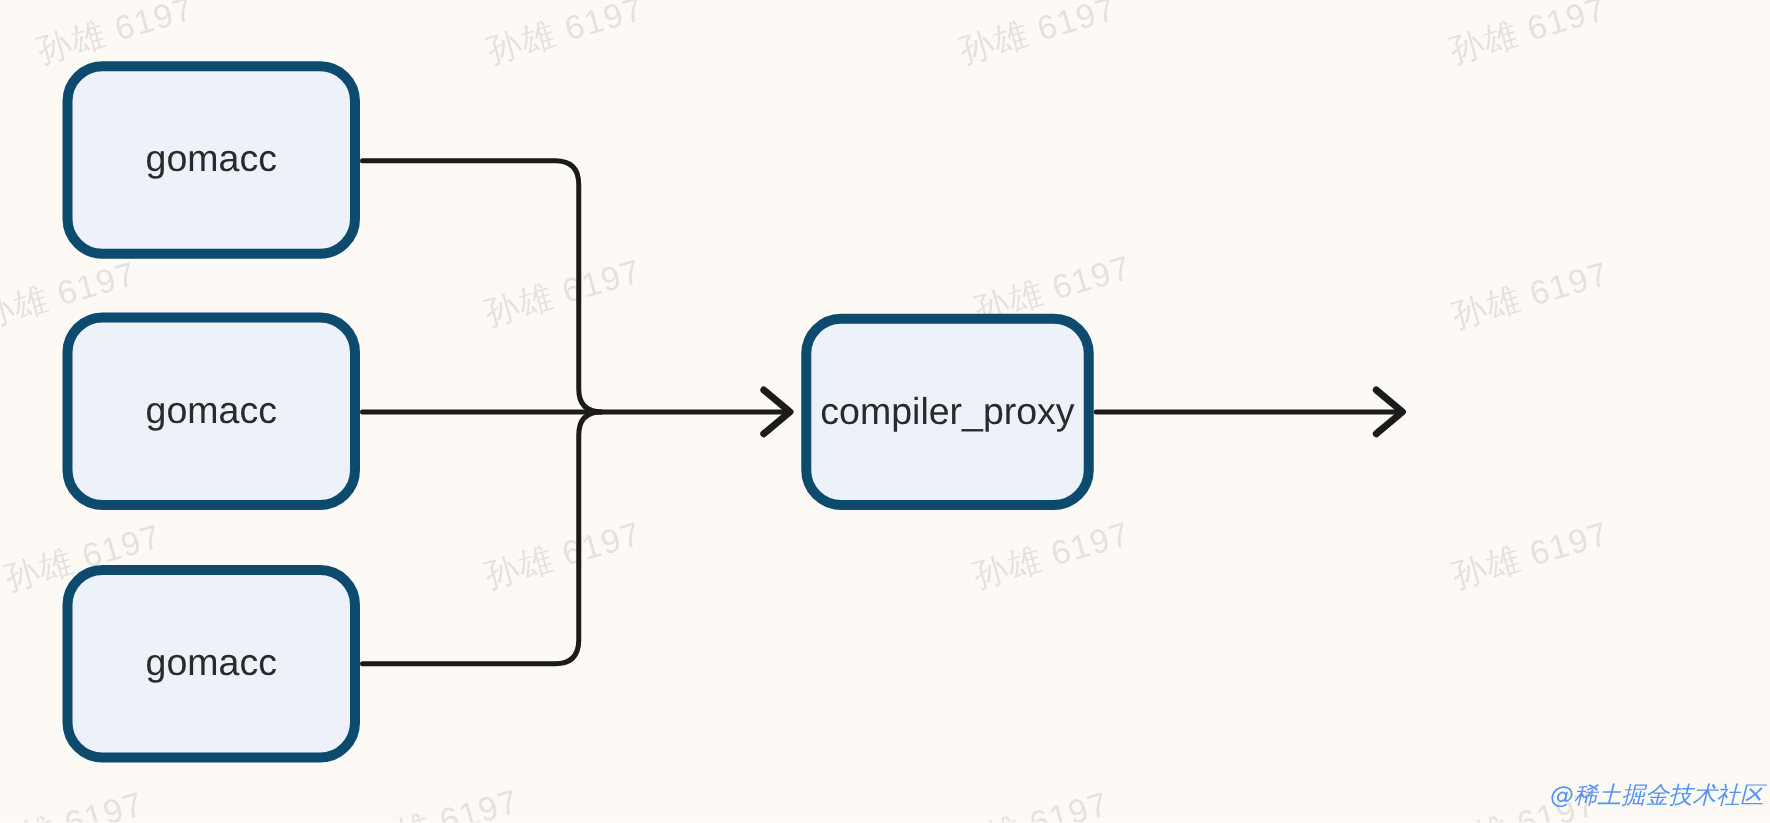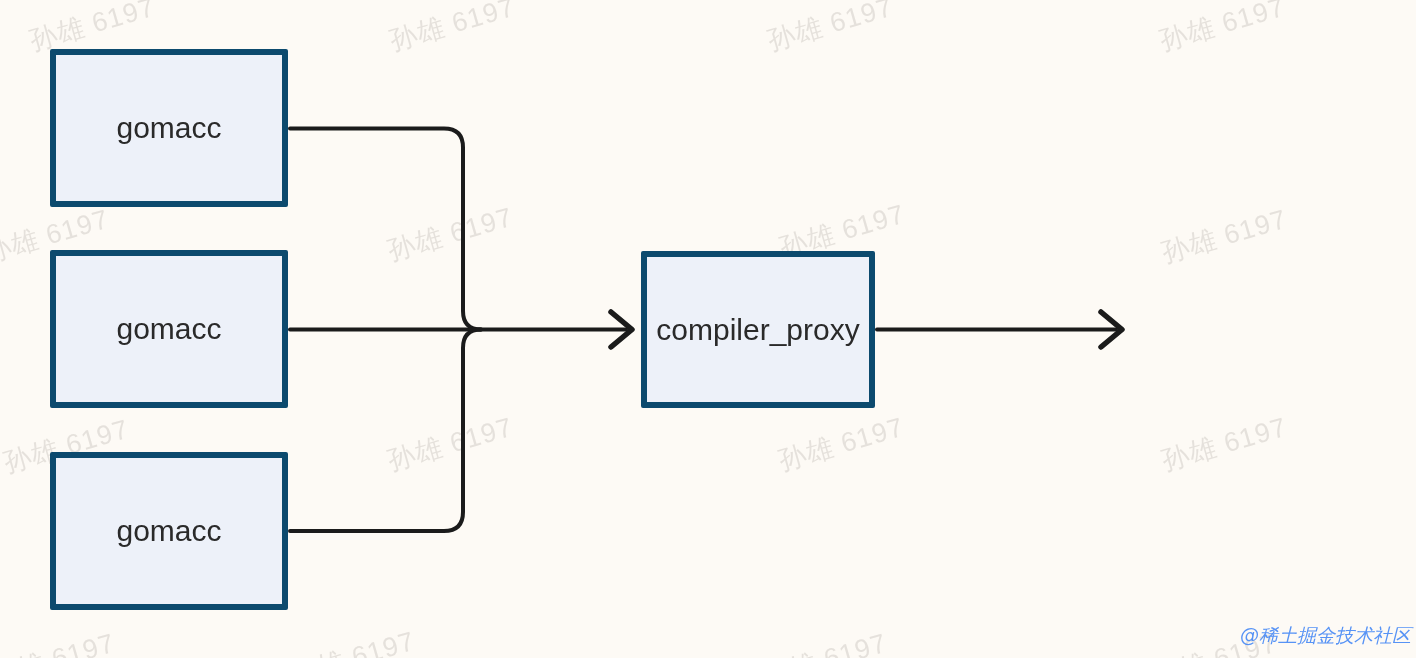--- a/index.html
+++ b/index.html
@@ -48,22 +48,22 @@
     fill: none;
     stroke: #1b1b1b;
     stroke-width: 5.5;
     stroke-linecap: round;
     stroke-linejoin: round;
   }
   
   .node {
     position: absolute;
     background: #edf1f9;
-    border: 6px solid #0c4a6e;
-    border-radius: 2px;
+    border: 8px solid #0c4a6e;
+    border-radius: 32px;
     display: flex;
     align-items: center;
     justify-content: center;
     font-size: 30px;
     color: #2a2a2a;
   }
   .node-gomacc-1 { left: 50px;   top: 49px;  width: 238px; height: 158px; }
   .node-gomacc-2 { left: 50px;   top: 250px; width: 238px; height: 158px; }
   .node-gomacc-3 { left: 50px;   top: 452px; width: 238px; height: 158px; }
   .node-compiler { left: 641px;  top: 251px; width: 234px; height: 157px; }

